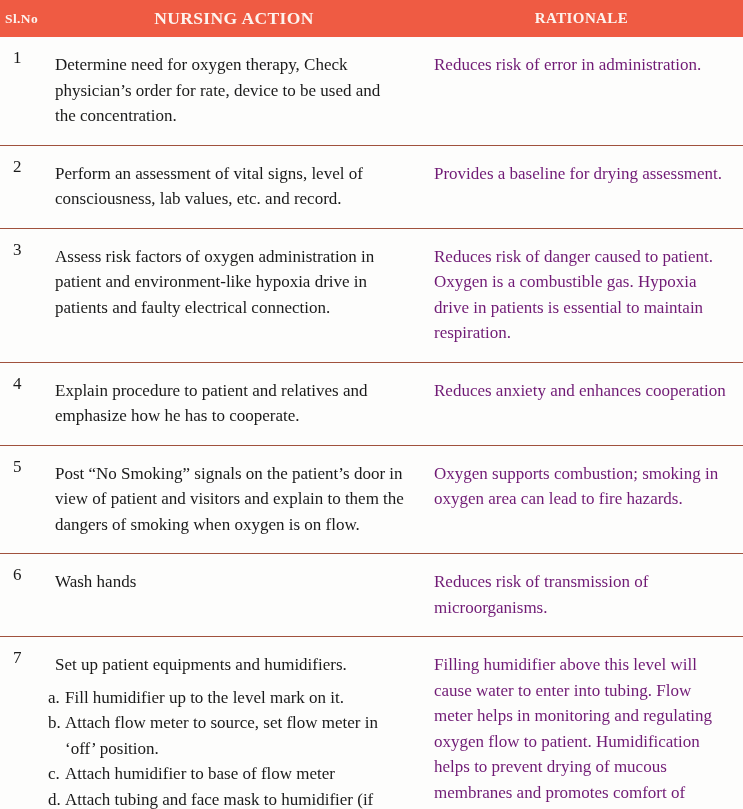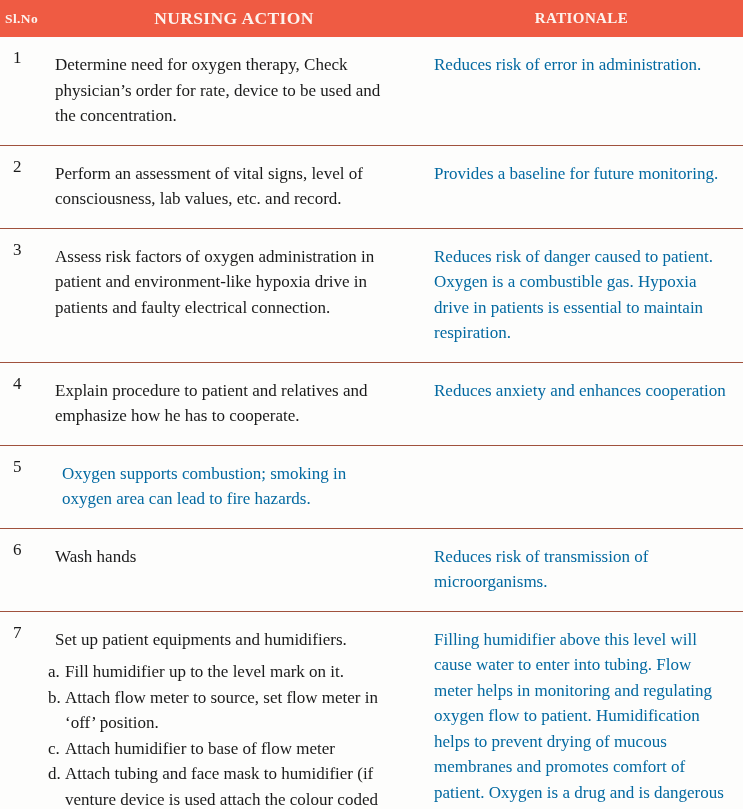--- a/index.html
+++ b/index.html
@@ -80,21 +80,21 @@
     font-size: 17px;
     line-height: 25.5px;
     color: #1a1a1a;
   }
   .cell-rationale {
     width: 323px;
     box-sizing: border-box;
     padding: 8px 4px 9px 7px;
     font-size: 17px;
     line-height: 25.5px;
-    color: #0369a1;
+    color: #701a75;
   }
   .cell-action p,
   .cell-rationale p {
     margin: 7px;
   }
   
   .sublist {
     list-style: none;
     margin: 0;
     padding: 0;
@@ -136,21 +136,21 @@
         <p>Reduces risk of error in administration.</p>
       </div>
     </div>
 
     <div class="row">
       <div class="cell-slno">2</div>
       <div class="cell-action">
         <p>Perform an assessment of vital signs, level of consciousness, lab values, etc. and record.</p>
       </div>
       <div class="cell-rationale">
-        <p>Provides a baseline for future monitoring.</p>
+        <p>Provides a baseline for drying assessment.</p>
       </div>
     </div>
 
     <div class="row">
       <div class="cell-slno">3</div>
       <div class="cell-action">
         <p>Assess risk factors of oxygen administration in patient and environment-like hypoxia drive in patients and faulty electrical connection.</p>
       </div>
       <div class="cell-rationale">
         <p>Reduces risk of danger caused to patient. Oxygen is a combustible gas. Hypoxia drive in patients is essential to maintain respiration.</p>
@@ -162,20 +162,23 @@
       <div class="cell-action">
         <p>Explain procedure to patient and relatives and emphasize how he has to cooperate.</p>
       </div>
       <div class="cell-rationale">
         <p>Reduces anxiety and enhances cooperation</p>
       </div>
     </div>
 
     <div class="row">
       <div class="cell-slno">5</div>
+      <div class="cell-action">
+        <p>Post “No Smoking” signals on the patient’s door in view of patient and visitors and explain to them the dangers of smoking when oxygen is on flow.</p>
+      </div>
       <div class="cell-rationale">
         <p>Oxygen supports combustion; smoking in oxygen area can lead to fire hazards.</p>
       </div>
     </div>
 
     <div class="row">
       <div class="cell-slno">6</div>
       <div class="cell-action">
         <p>Wash hands</p>
       </div>

